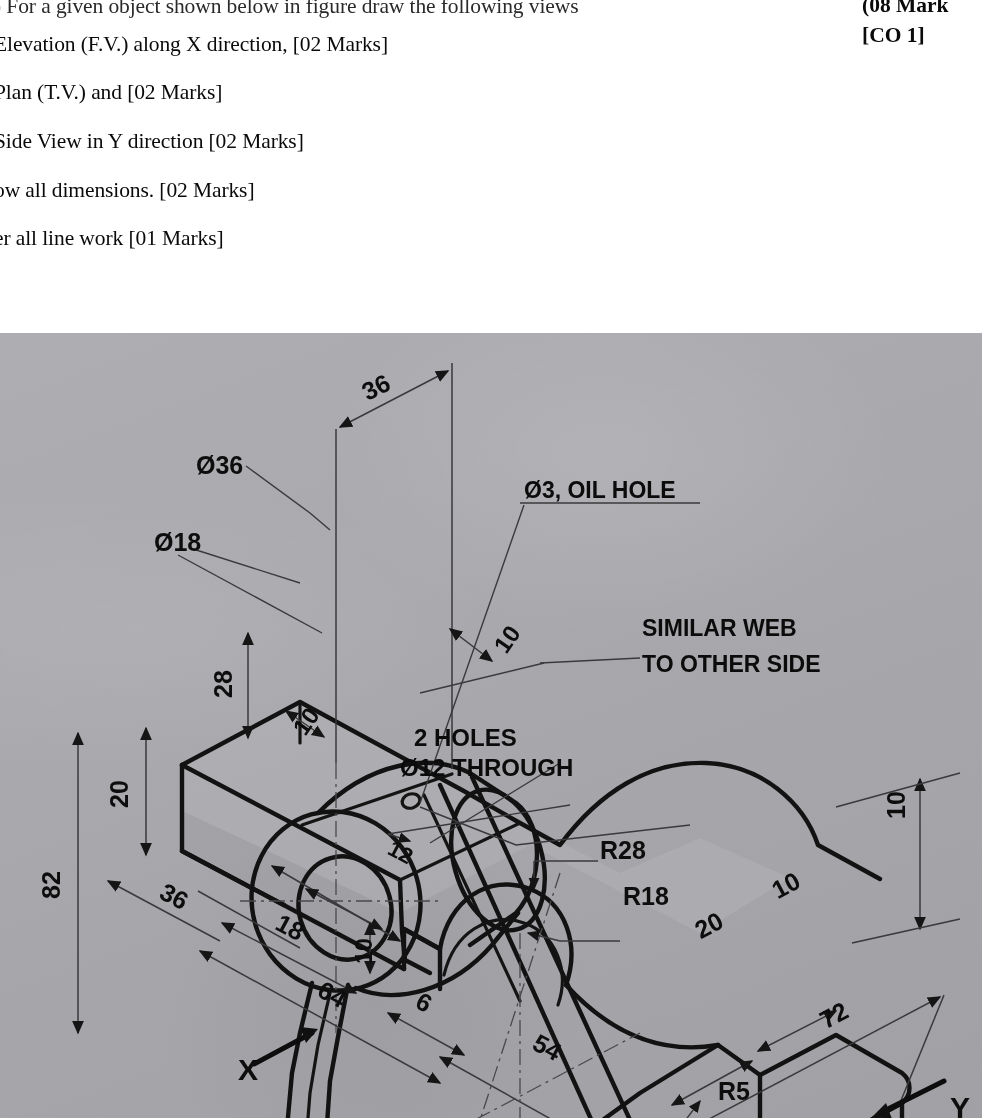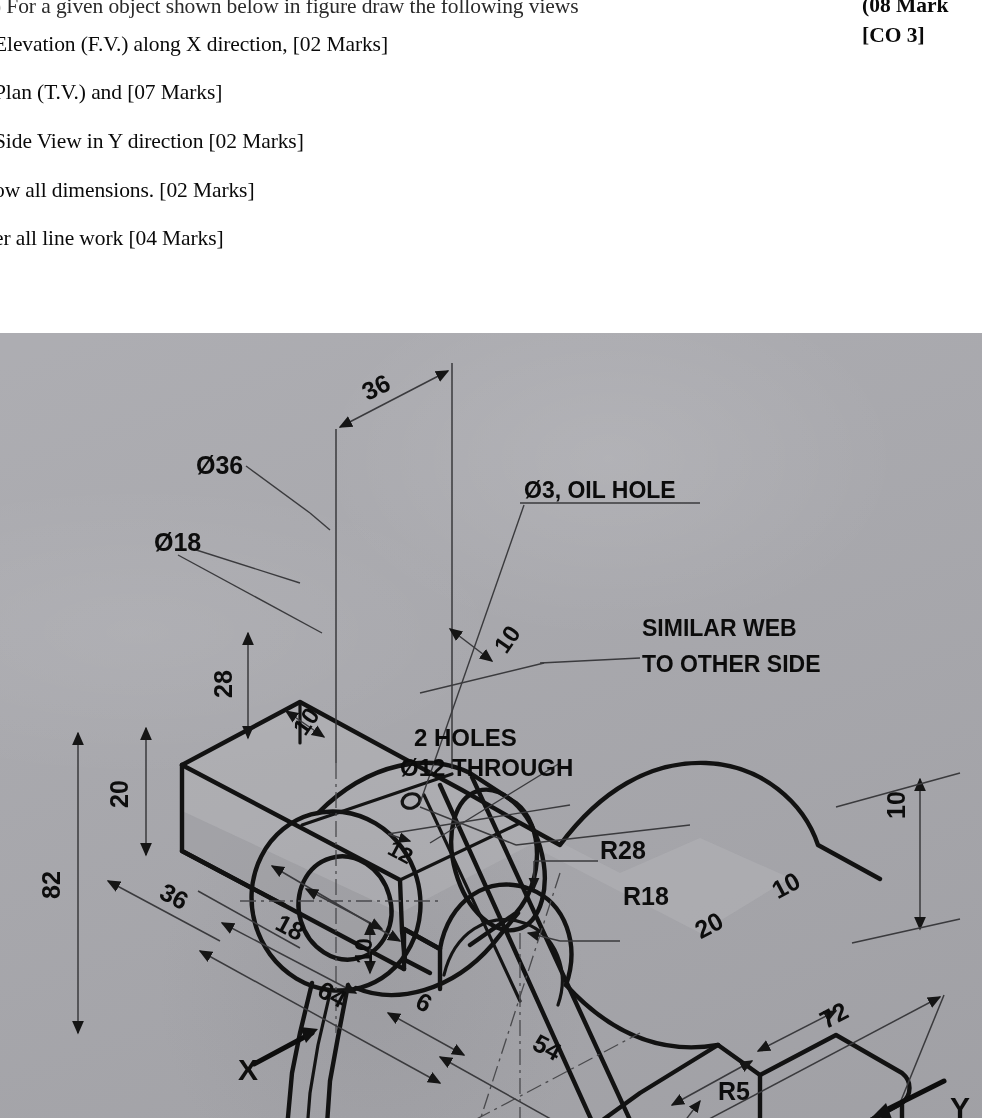--- a/index.html
+++ b/index.html
@@ -100,37 +100,37 @@
 
   <div class="q-line top-clip" style="left:-6px; top:-6px;">
     <span>) For a given object shown below in figure draw the following views</span>
   </div>
 
   <div class="q-line" style="left:-6px; top:32px;">
     <span>Elevation (F.V.) along X direction, </span><b>[02 Marks]</b>
   </div>
 
   <div class="q-line" style="left:-6px; top:80px;">
-    <span>Plan (T.V.) and </span><b>[07 Marks</b><span>]</span>
+    <span>Plan (T.V.) and </span><b>[02 Marks</b><span>]</span>
   </div>
 
   <div class="q-line" style="left:-6px; top:129px;">
     <span>Side View in Y direction </span><b>[02 Marks]</b>
   </div>
 
   <div class="q-line" style="left:-6px; top:178px;">
     <span>ow all dimensions</span><b>. [02 Marks]</b>
   </div>
 
   <div class="q-line" style="left:-6px; top:226px;">
-    <span>er all line work </span><b>[04 Marks]</b>
+    <span>er all line work </span><b>[01 Marks]</b>
   </div>
 
   <div class="marks-col" style="left:862px; top:-7px;">(08 Mark</div>
-  <div class="marks-col" style="left:862px; top:23px;">[CO 3]</div>
+  <div class="marks-col" style="left:862px; top:23px;">[CO 1]</div>
 </div>
 
 <div id="drawing-photo">
   <div id="photo-grain"></div>
 
   <svg id="drawing-svg" width="982" height="785" viewBox="0 0 982 785">
     <defs>
       <marker id="ar" markerWidth="9" markerHeight="9" refX="8" refY="4.5" orient="auto">
         <path d="M0,0.6 L9,4.5 L0,8.4 Z" fill="#151515"></path>
       </marker>

